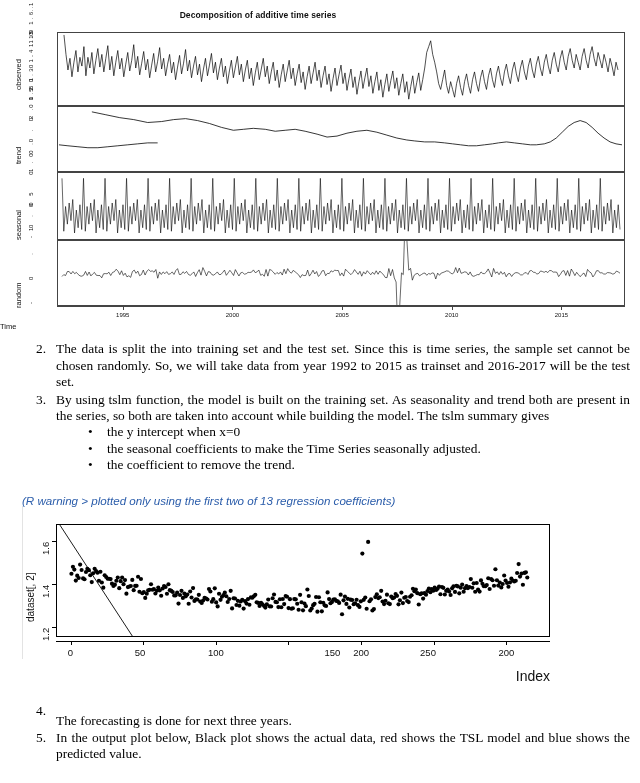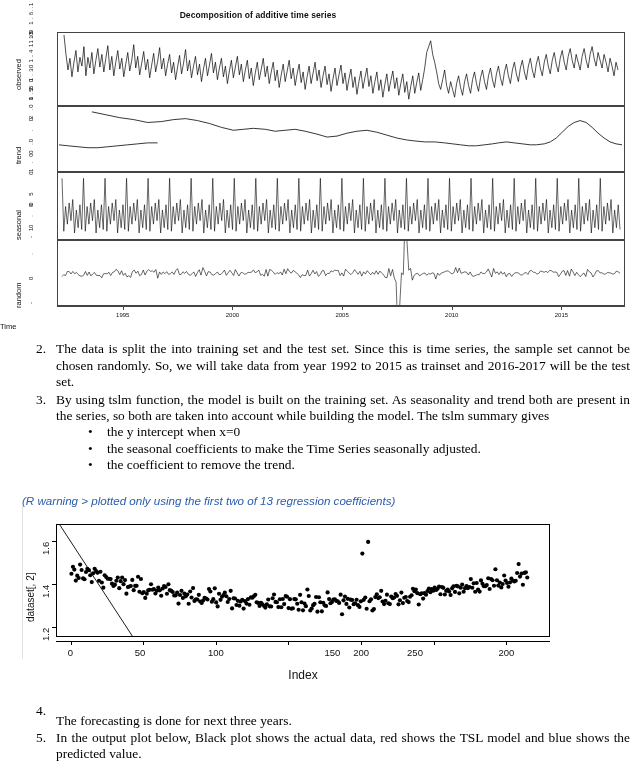--- a/index.html
+++ b/index.html
@@ -78,22 +78,22 @@
   }
   .sy-tick{position:absolute;width:4px;height:1px;background:#000;}
   #scatter-xaxis{position:absolute;left:34px;top:125px;width:494px;height:1px;background:#000;}
   .sx-tick{position:absolute;top:125px;width:1px;height:4px;background:#000;}
   .sx-ticklab{
     position:absolute;top:131px;
     font-family:"Liberation Sans", sans-serif;font-size:9.5px;color:#111;
     transform:translateX(-50%);white-space:nowrap;
   }
   #scatter-xlabel{
-    position:absolute;left:34px;top:152px;width:494px;text-align:center;
-    font-family:"Liberation Sans", sans-serif;font-size:12px;color:#111;
+    position:absolute;left:34px;top:152px;width:494px;text-align:right;
+    font-family:"Liberation Sans", sans-serif;font-size:14px;color:#111;
   }
   #left-rule{position:absolute;left:22px;top:506px;width:1px;height:153px;background:#e3e3e3;}
 </style>
 </head>
 <body>
 
 <div class="page">
 
   <div id="decomp-figure">
 
@@ -541,21 +541,21 @@
         <div class="sx-ticklab" style="left: 48.5294px;">0</div>
         <div class="sx-tick" style="left: 121.176px;"></div>
         <div class="sx-ticklab" style="left: 118px;">50</div>
         <div class="sx-tick" style="left: 193.824px;"></div>
         <div class="sx-ticklab" style="left: 193.824px;">100</div>
         <div class="sx-tick" style="left: 266.471px;"></div>
         <div class="sx-ticklab" style="left: 266.471px; margin-left: 44px;">150</div>
         <div class="sx-tick" style="left: 339.118px;"></div>
         <div class="sx-ticklab" style="left: 339.118px;">200</div>
         <div class="sx-tick" style="left: 411.765px;"></div>
-        <div class="sx-ticklab" style="left: 393px;">250</div>
+        <div class="sx-ticklab" style="left: 406px;">250</div>
         <div class="sx-tick" style="left: 484.412px;"></div>
         <div class="sx-ticklab" style="left: 484.412px;">200</div>
       </div>
     <div id="scatter-xlabel">Index</div>
   </div>
 
   <div class="numlist" style="top:703px;">
     <div class="numitem">
       <div class="num">4.</div>
       <div class="txt" style="text-align:left;margin-top:10px;">The forecasting is done for next three years.</div>

